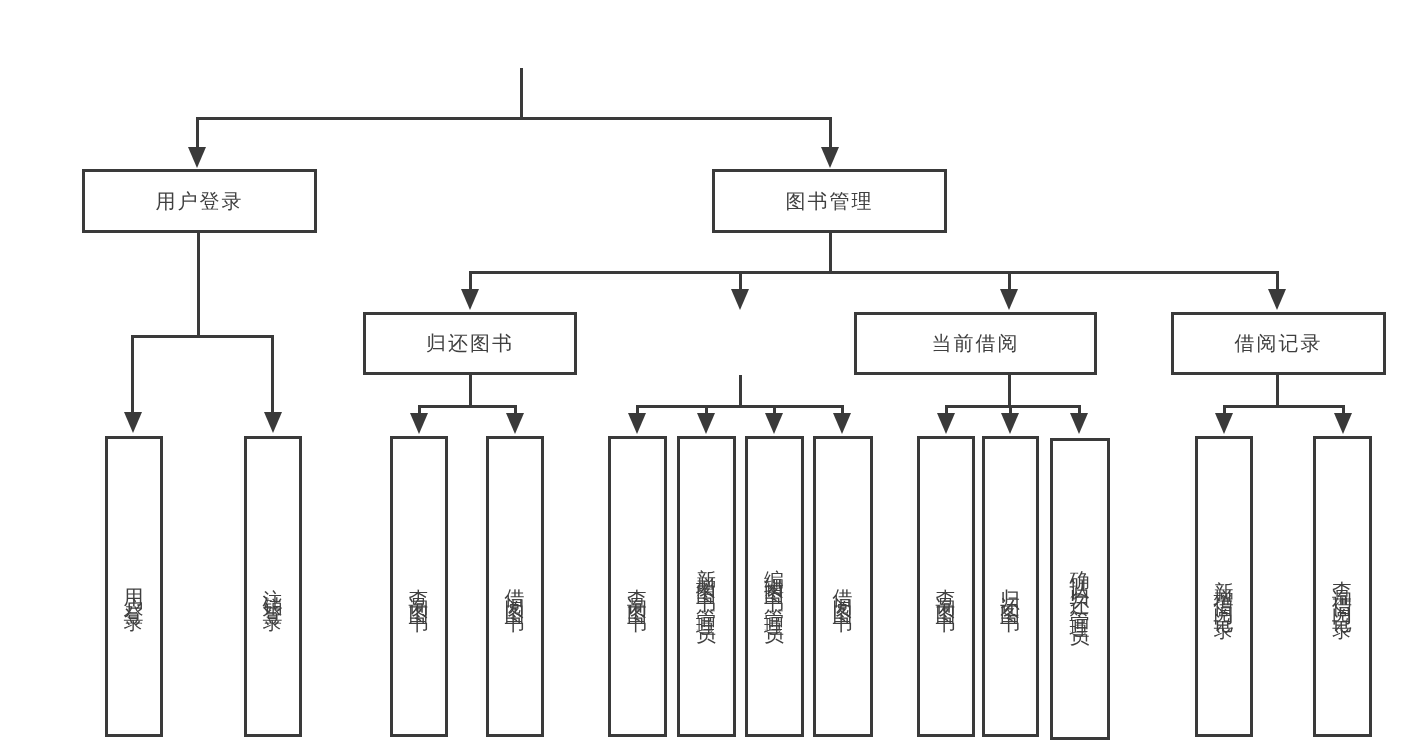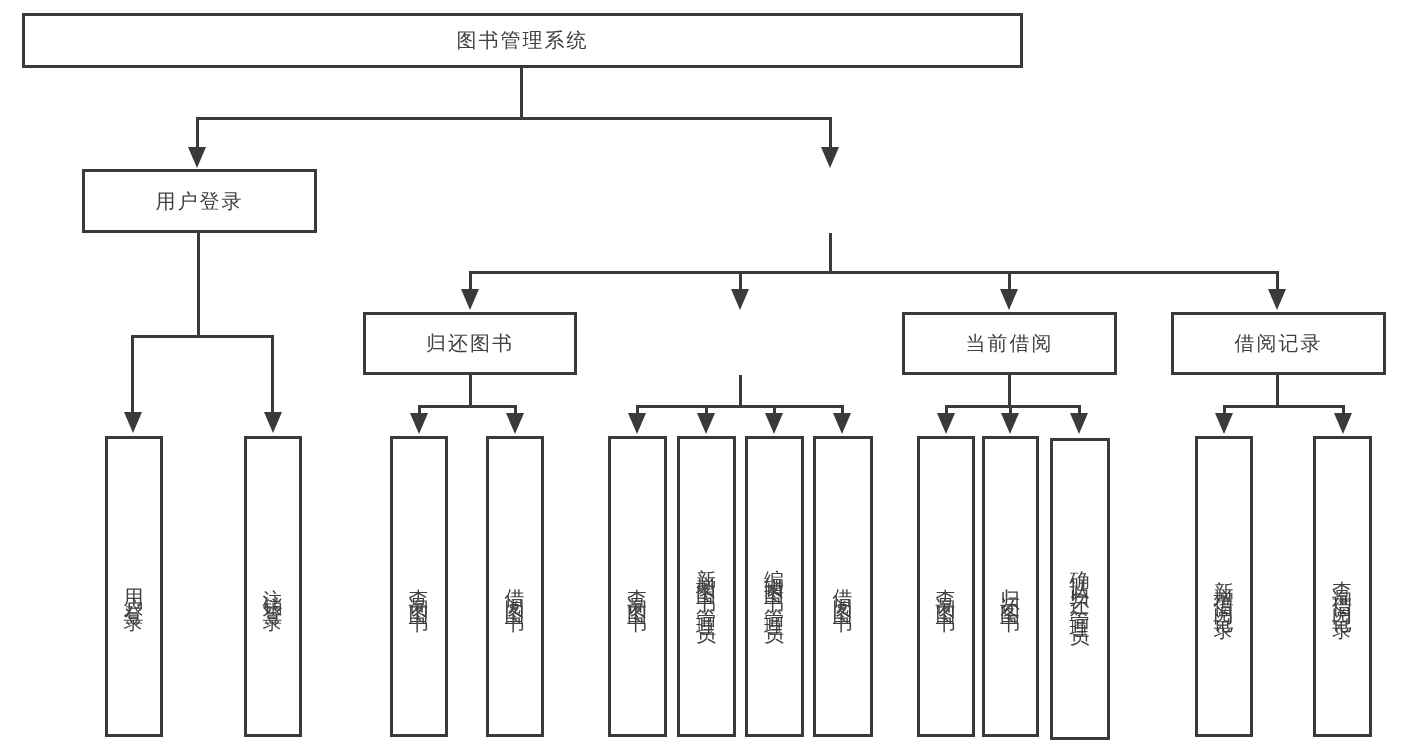--- a/index.html
+++ b/index.html
@@ -47,26 +47,26 @@
     letter-spacing:1px;
     z-index:10;
     white-space:nowrap;
   }
 </style>
 </head>
 <body>
 
 <div id="canvas">
 
-  <div class="box" style="left:22px;top:13px;width:1001px;height:55px">图书管理系统</div>
 
   <div class="box" style="left:82px;top:169px;width:235px;height:64px">用户登录</div>
+  <div class="box" style="left:712px;top:169px;width:235px;height:64px">图书管理</div>
 
   <div class="box" style="left:363px;top:312px;width:214px;height:63px">归还图书</div>
-  <div class="box" style="left:902px;top:312px;width:215px;height:63px">当前借阅</div>
+  <div class="box" style="left:854px;top:312px;width:243px;height:63px">当前借阅</div>
   <div class="box" style="left:1171px;top:312px;width:215px;height:63px">借阅记录</div>
 
   <div class="box vbox" style="left:105px;top:436px;width:58px;height:301px">用户登录</div>
   <div class="box vbox" style="left:244px;top:436px;width:58px;height:301px">注销登录</div>
 
   <div class="box vbox" style="left:390px;top:436px;width:58px;height:301px">查询图书</div>
   <div class="box vbox" style="left:486px;top:436px;width:58px;height:301px">借阅图书</div>
 
   <div class="box vbox" style="left:608px;top:436px;width:59px;height:301px">查询图书</div>
   <div class="box vbox" style="left:677px;top:436px;width:59px;height:301px">新增图书（管理员）</div>

